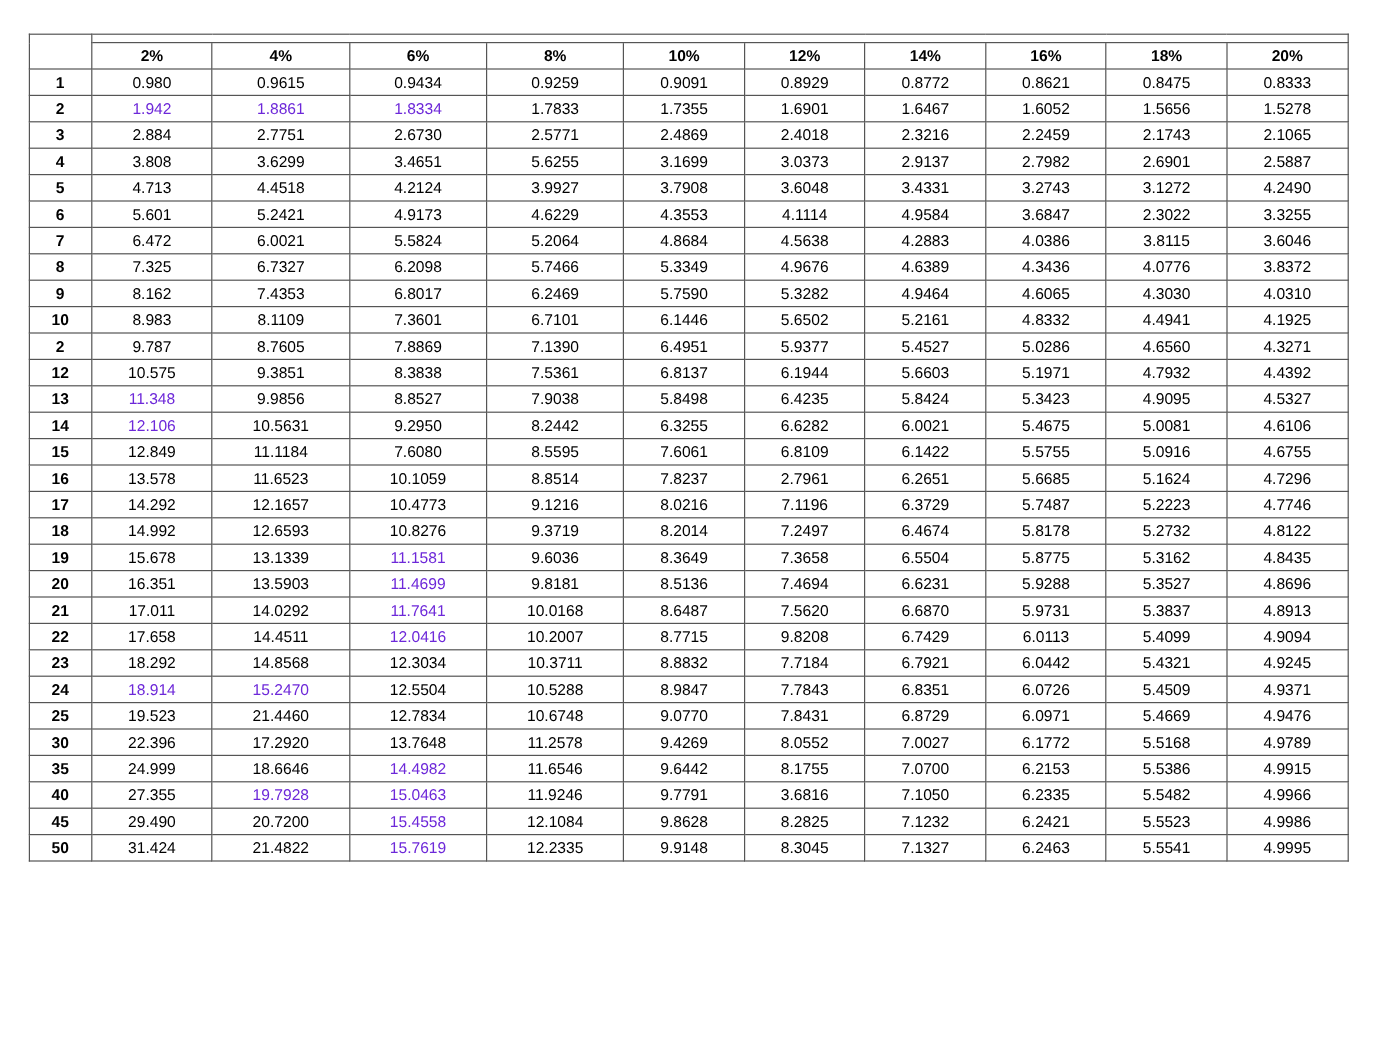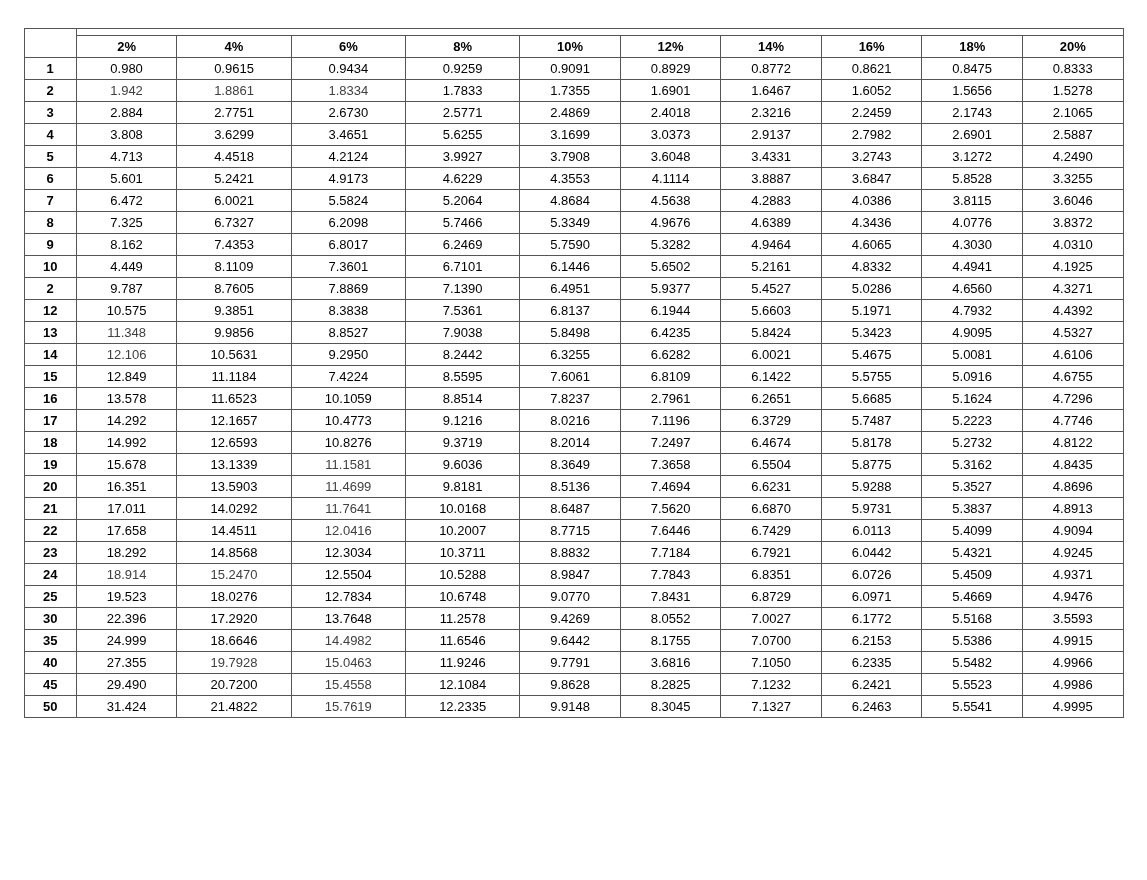--- a/index.html
+++ b/index.html
@@ -34,21 +34,21 @@
       text-align: center;
     }
     .header-discount-rate {
       font-weight: bold;
       text-align: center;
     }
     .col-header {
       font-weight: bold;
     }
     
-    .blue { color: #404040; }
+    .blue { color: #6d28d9; }
     
     .black { color: #000; }
     thead tr:first-child th { border-bottom: 1px solid #555; }
     td.period-cell { font-weight: bold; }
   </style>
 </head>
 <body>
 
 <div class="page-container">
   <div class="table-title"></div>
@@ -142,23 +142,23 @@
           <td class="black">4.2490</td>
         </tr>
         <tr>
           <td class="period-cell">6</td>
           <td class="black">5.601</td>
           <td class="black">5.2421</td>
           <td class="black">4.9173</td>
           <td class="black">4.6229</td>
           <td class="black">4.3553</td>
           <td class="black">4.1114</td>
-          <td class="black">3.8887</td>
+          <td class="black">4.9584</td>
           <td class="black">3.6847</td>
-          <td class="black">5.8528</td>
+          <td class="black">2.3022</td>
           <td class="black">3.3255</td>
         </tr>
         <tr>
           <td class="period-cell">7</td>
           <td class="black">6.472</td>
           <td class="black">6.0021</td>
           <td class="black">5.5824</td>
           <td class="black">5.2064</td>
           <td class="black">4.8684</td>
           <td class="black">4.5638</td>
@@ -188,21 +188,21 @@
           <td class="black">6.2469</td>
           <td class="black">5.7590</td>
           <td class="black">5.3282</td>
           <td class="black">4.9464</td>
           <td class="black">4.6065</td>
           <td class="black">4.3030</td>
           <td class="black">4.0310</td>
         </tr>
         <tr>
           <td class="period-cell">10</td>
-          <td class="black">4.449</td>
+          <td class="black">8.983</td>
           <td class="black">8.1109</td>
           <td class="black">7.3601</td>
           <td class="black">6.7101</td>
           <td class="black">6.1446</td>
           <td class="black">5.6502</td>
           <td class="black">5.2161</td>
           <td class="black">4.8332</td>
           <td class="black">4.4941</td>
           <td class="black">4.1925</td>
         </tr>
@@ -255,21 +255,21 @@
           <td class="black">6.6282</td>
           <td class="black">6.0021</td>
           <td class="black">5.4675</td>
           <td class="black">5.0081</td>
           <td class="black">4.6106</td>
         </tr>
         <tr>
           <td class="period-cell">15</td>
           <td class="black">12.849</td>
           <td class="black">11.1184</td>
-          <td class="black">7.4224</td>
+          <td class="black">7.6080</td>
           <td class="black">8.5595</td>
           <td class="black">7.6061</td>
           <td class="black">6.8109</td>
           <td class="black">6.1422</td>
           <td class="black">5.5755</td>
           <td class="black">5.0916</td>
           <td class="black">4.6755</td>
         </tr>
         <tr>
           <td class="period-cell">16</td>
@@ -349,21 +349,21 @@
           <td class="black">5.3837</td>
           <td class="black">4.8913</td>
         </tr>
         <tr>
           <td class="period-cell">22</td>
           <td class="black">17.658</td>
           <td class="black">14.4511</td>
           <td class="blue">12.0416</td>
           <td class="black">10.2007</td>
           <td class="black">8.7715</td>
-          <td class="black">7.6446</td>
+          <td class="black">9.8208</td>
           <td class="black">6.7429</td>
           <td class="black">6.0113</td>
           <td class="black">5.4099</td>
           <td class="black">4.9094</td>
         </tr>
         <tr>
           <td class="period-cell">23</td>
           <td class="black">18.292</td>
           <td class="black">14.8568</td>
           <td class="black">12.3034</td>
@@ -384,42 +384,42 @@
           <td class="black">8.9847</td>
           <td class="black">7.7843</td>
           <td class="black">6.8351</td>
           <td class="black">6.0726</td>
           <td class="black">5.4509</td>
           <td class="black">4.9371</td>
         </tr>
         <tr>
           <td class="period-cell">25</td>
           <td class="black">19.523</td>
-          <td class="black">18.0276</td>
+          <td class="black">21.4460</td>
           <td class="black">12.7834</td>
           <td class="black">10.6748</td>
           <td class="black">9.0770</td>
           <td class="black">7.8431</td>
           <td class="black">6.8729</td>
           <td class="black">6.0971</td>
           <td class="black">5.4669</td>
           <td class="black">4.9476</td>
         </tr>
         <tr>
           <td class="period-cell">30</td>
           <td class="black">22.396</td>
           <td class="black">17.2920</td>
           <td class="black">13.7648</td>
           <td class="black">11.2578</td>
           <td class="black">9.4269</td>
           <td class="black">8.0552</td>
           <td class="black">7.0027</td>
           <td class="black">6.1772</td>
           <td class="black">5.5168</td>
-          <td class="black">3.5593</td>
+          <td class="black">4.9789</td>
         </tr>
         <tr>
           <td class="period-cell">35</td>
           <td class="black">24.999</td>
           <td class="black">18.6646</td>
           <td class="blue">14.4982</td>
           <td class="black">11.6546</td>
           <td class="black">9.6442</td>
           <td class="black">8.1755</td>
           <td class="black">7.0700</td>

